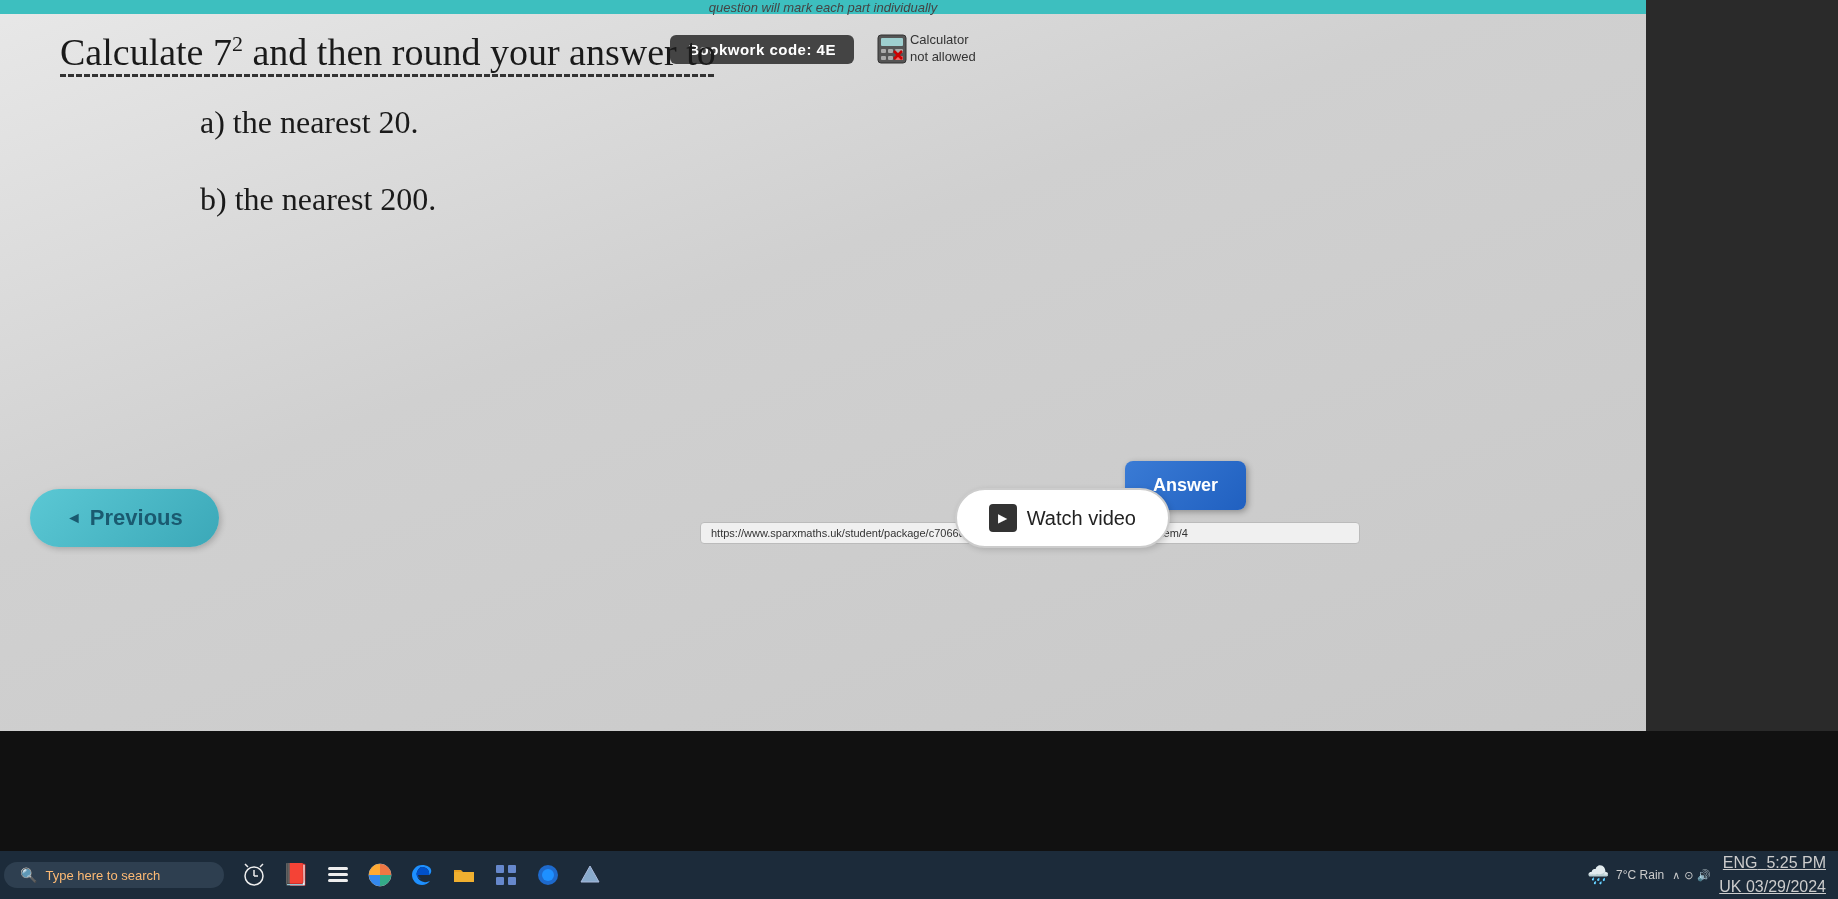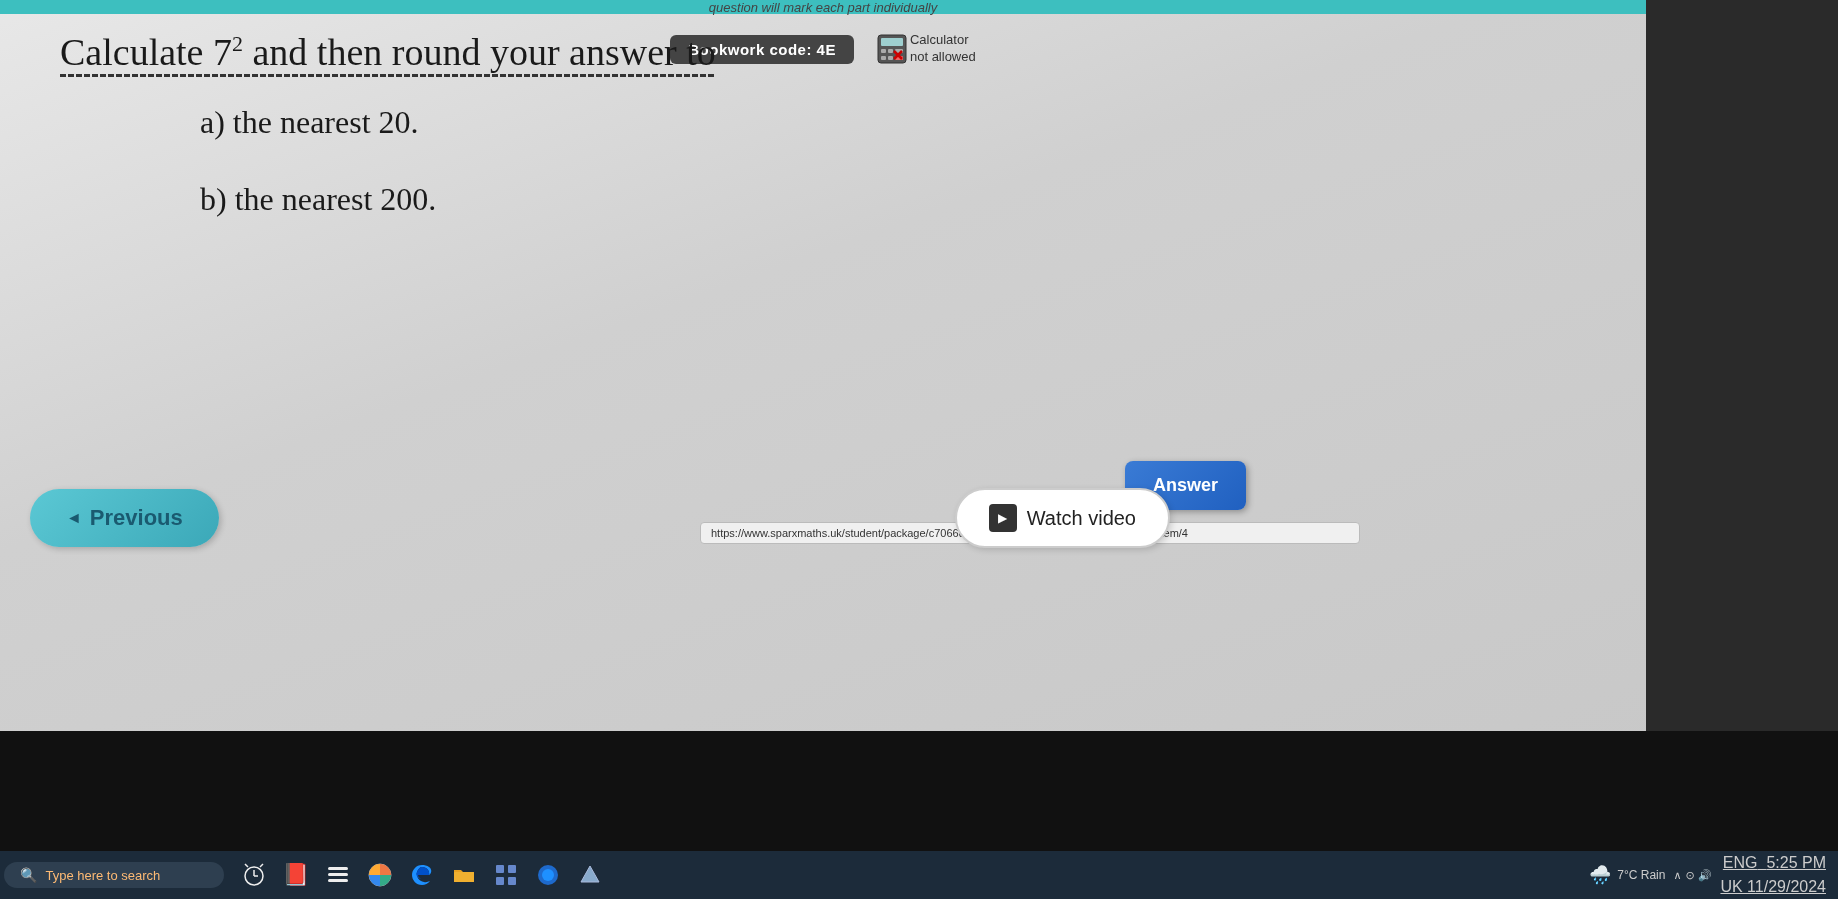--- a/index.html
+++ b/index.html
@@ -512,16 +512,16 @@
     </div>
     <div class="tray-icons">
       <span>∧</span>
       <span>⊙</span>
       <span>🔊</span>
     </div>
     <div class="datetime">
       <div>
         <span>ENG</span>&nbsp;&nbsp;<span>5:25 PM</span>
       </div>
-      <div>UK  11/29/2024</div>
+      <div>UK  03/29/2024</div>
     </div>
   </div>
 </div>
 
 </body></html>

